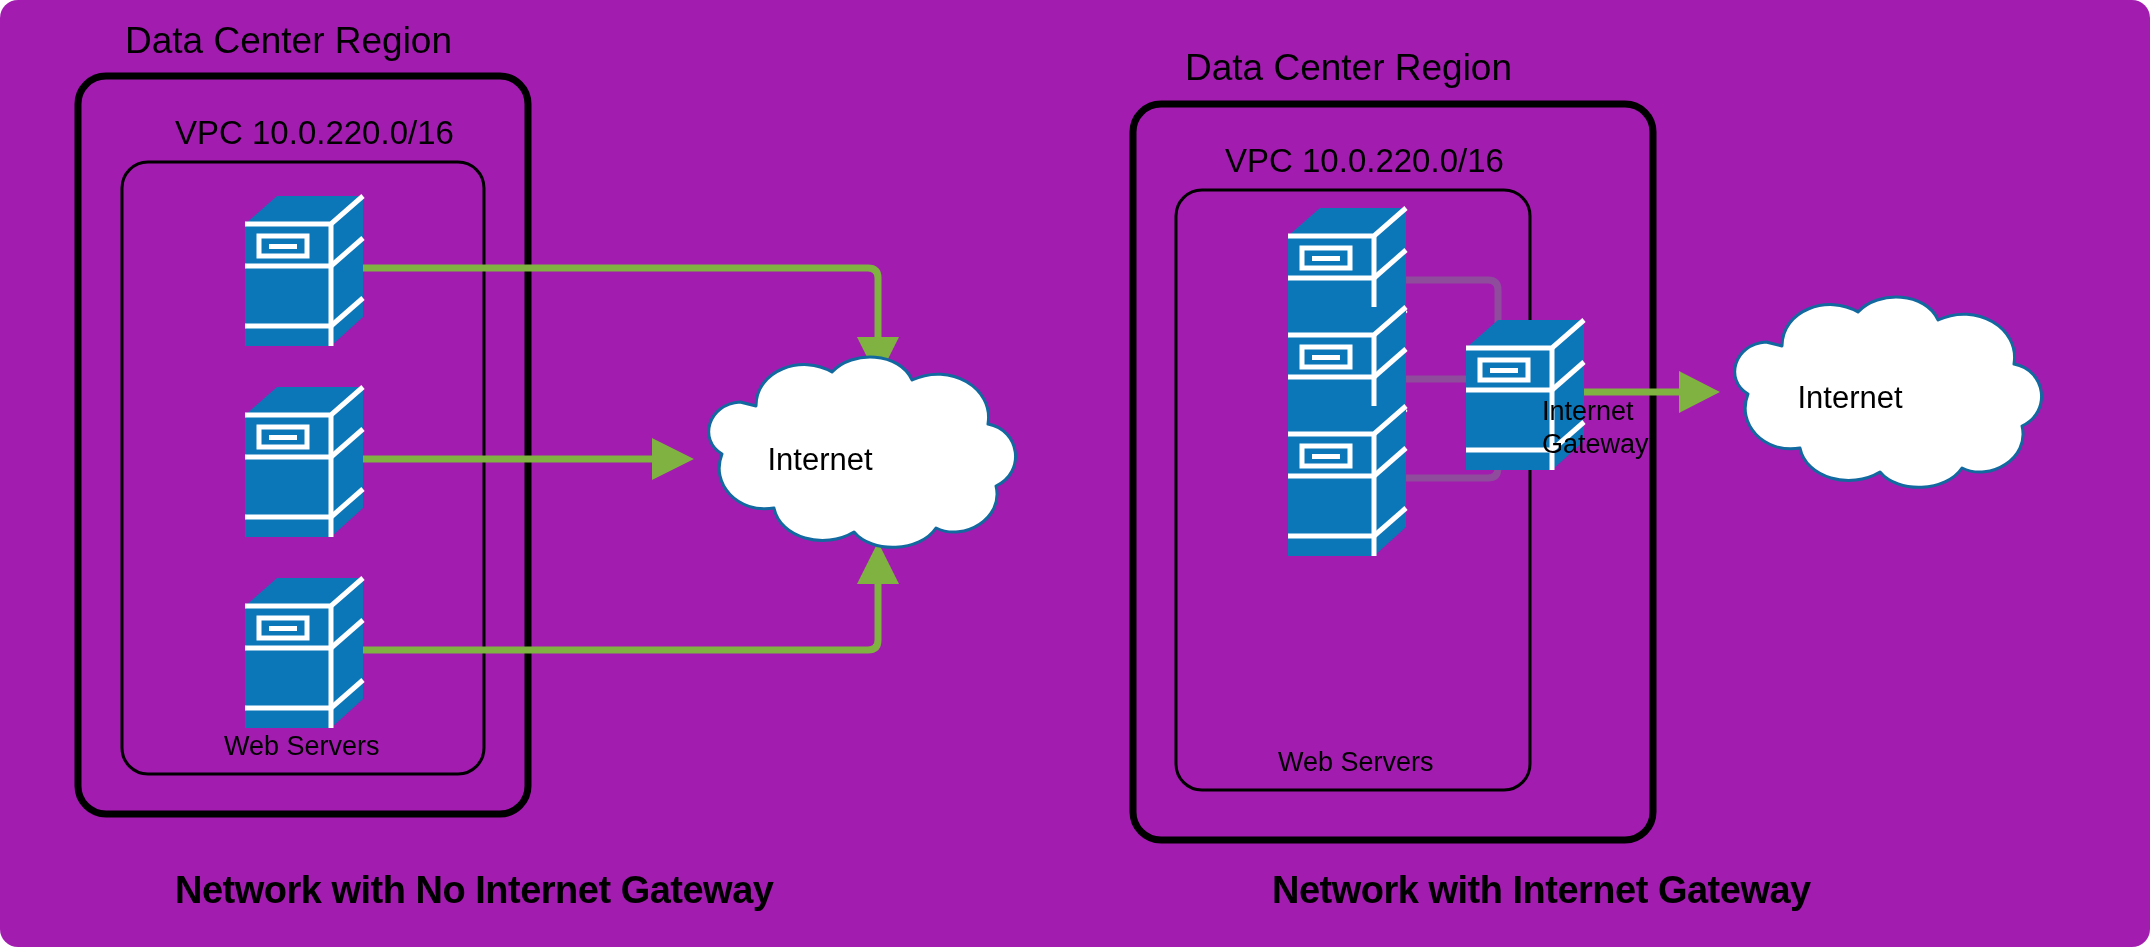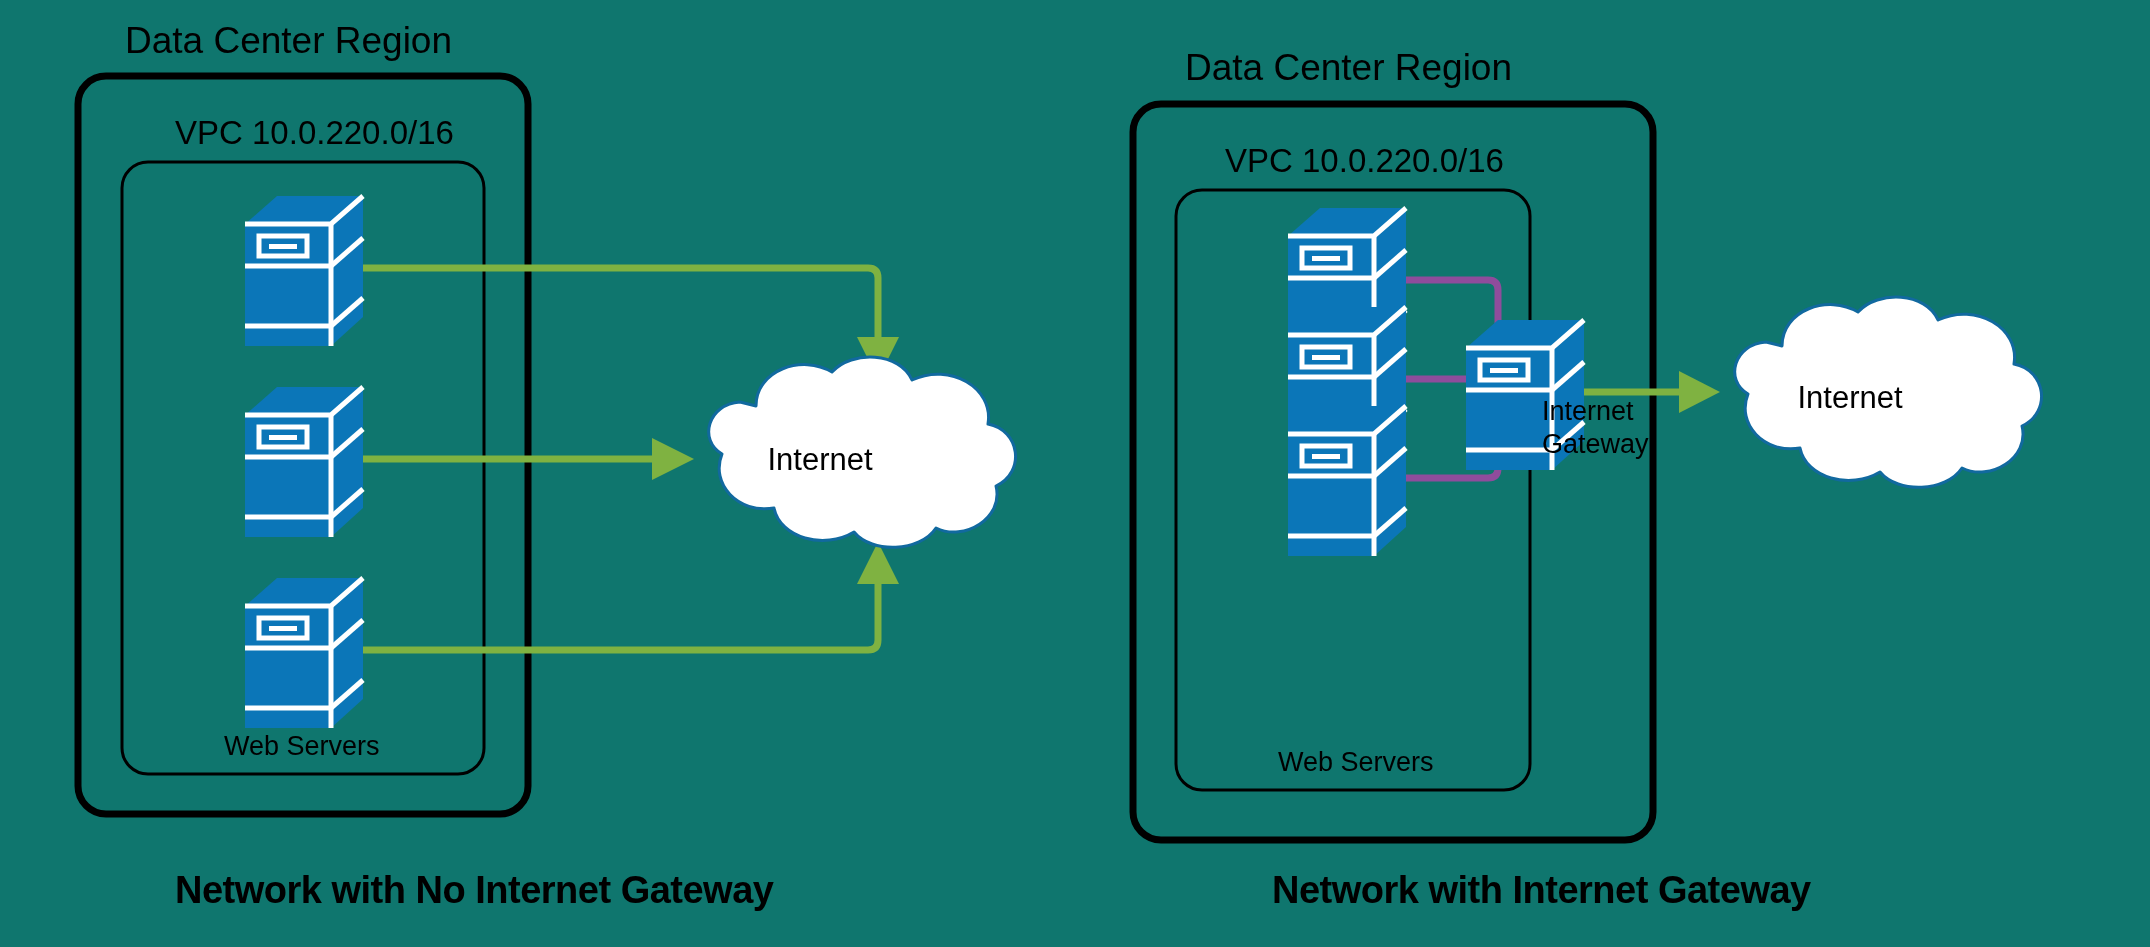--- a/index.html
+++ b/index.html
@@ -11,21 +11,22 @@
   body {
     font-family: "Liberation Sans", sans-serif;
     width: 2150px;
     height: 947px;
     overflow: hidden;
   }
   #stage {
     position: relative;
     width: 2150px;
     height: 947px;
-    background: #0f766e;
+    background: #a21caf;
+    border-radius: 18px;
   }
   #stage svg.layer {
     position: absolute;
     left: 0;
     top: 0;
     width: 2150px;
     height: 947px;
   }
   text {
     fill: #000000;

